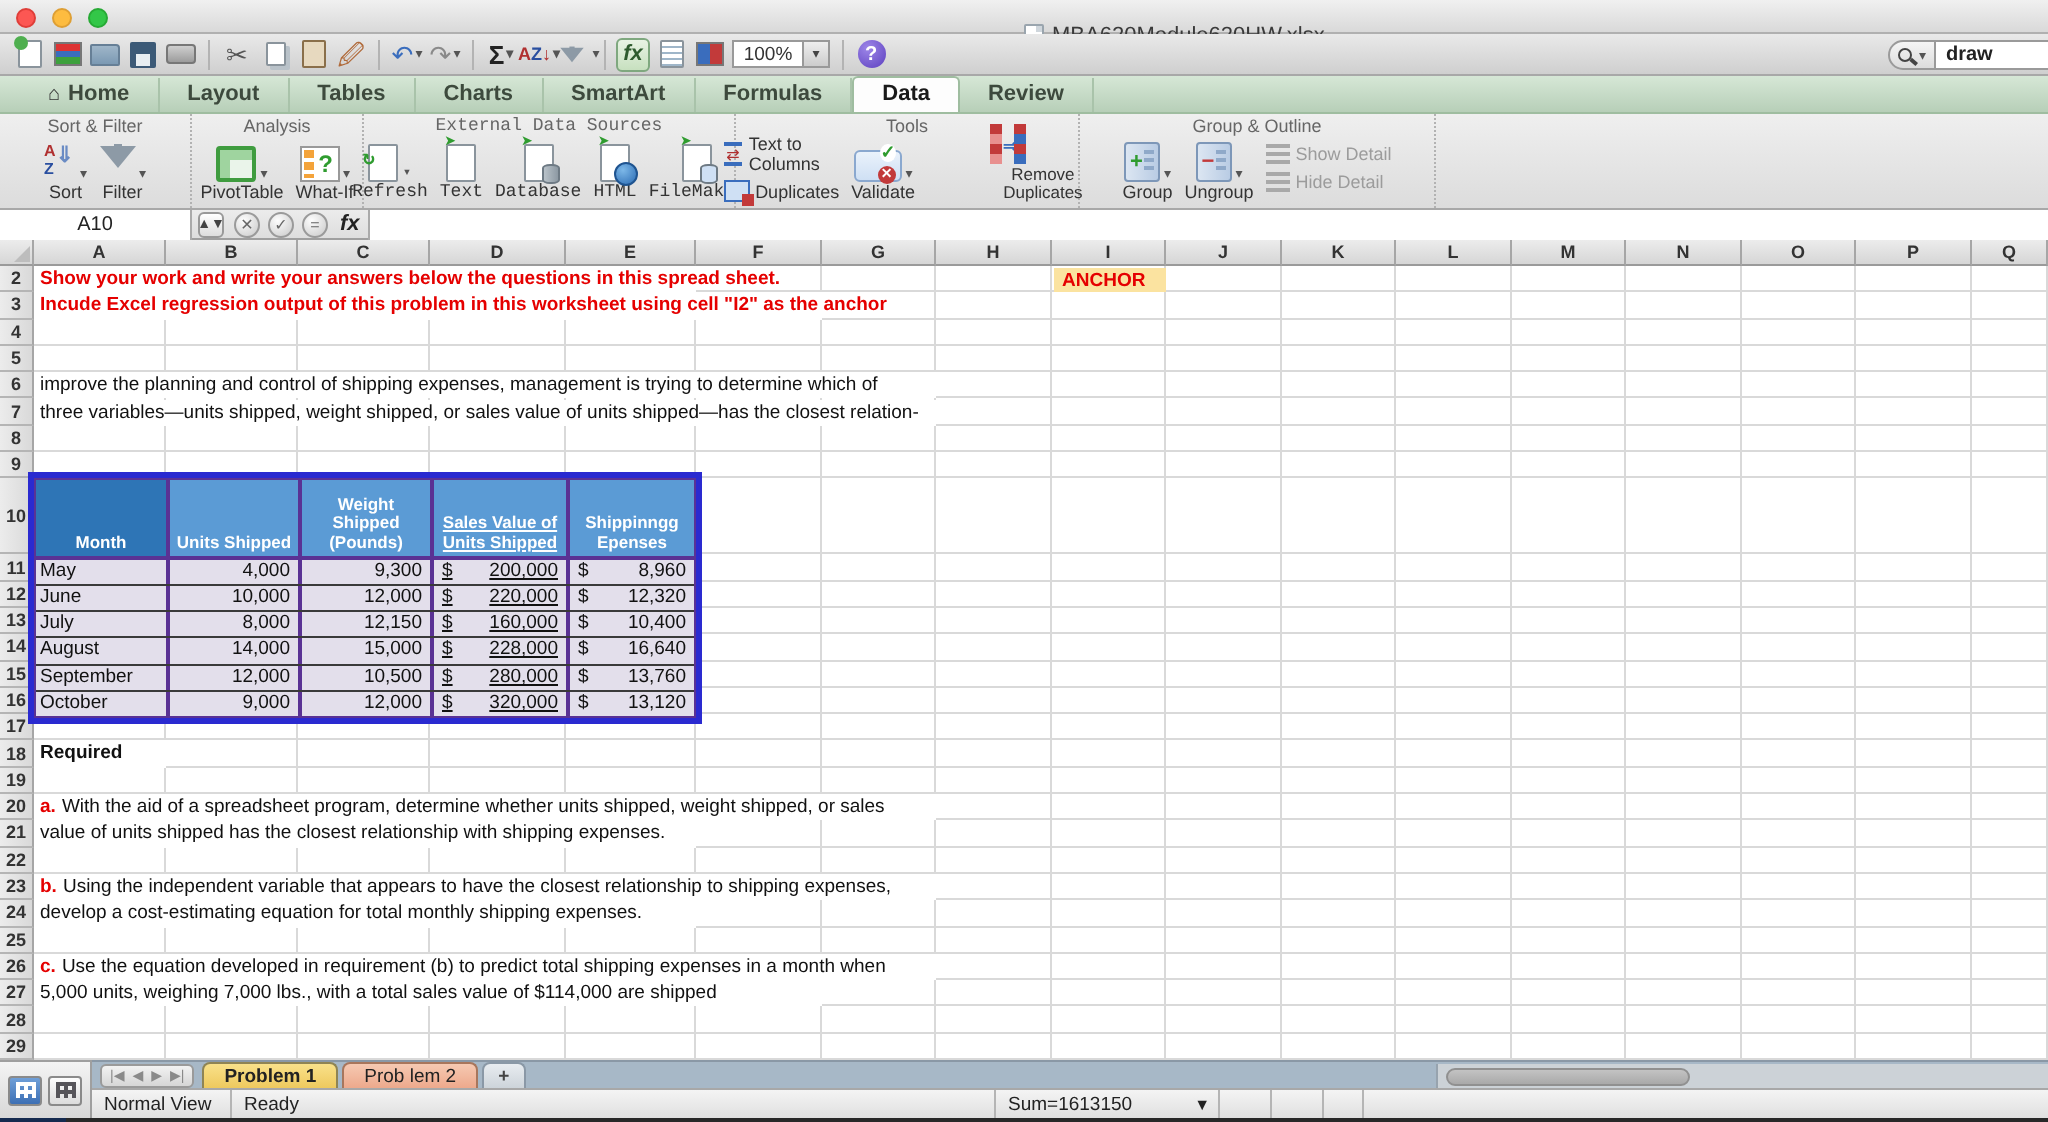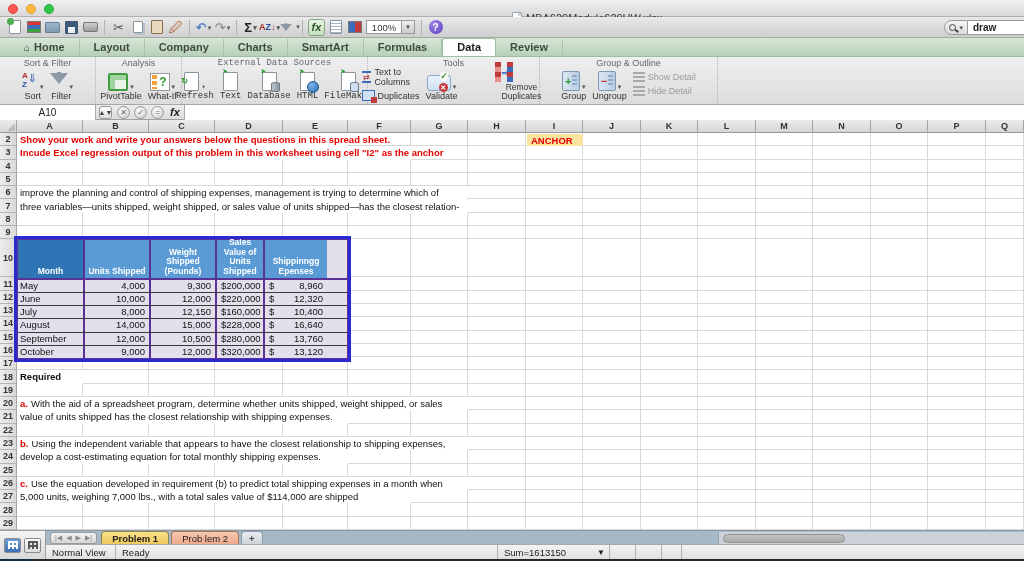--- a/index.html
+++ b/index.html
@@ -172,21 +172,21 @@
 
   
   .xtable { position:absolute; left:17px; top:106.4px; width:331px; border:1px solid #5a3294;
     outline:3px solid #2a2ad0; background:#e3dfeb; z-index:3; }
   .xt-row { display:flex; }
   .xt-head { height:38px; }
   .hc { color:#fff; font-weight:bold; font-size:8.5px; line-height:9.5px; display:flex;
     align-items:flex-end; justify-content:center; text-align:center; padding-bottom:2px; }
   .hc.month { background:#2e75b6; }
   .hc.rest  { background:#5b9bd5; }
-  .colA { width:65px; } .colB { width:66px; } .colC { width:66px; } .colD { width:48px; } .colE { width:64px; }
+  .colA { width:65px; } .colB { width:66px; } .colC { width:66px; } .colD { width:68px;text-decoration:underline; } .colE { width:64px; }
   .vdiv { border-left:2px solid #5a3294; }
   .xt-data { height:13.3px; border-top:1px solid #3a3a3a; font-size:9.5px; color:#111; }
   .xt-data.first { border-top:2px solid #5a3294; }
   .dc { line-height:12px; display:flex; align-items:center; }
   .dc.month { padding-left:2px; }
   .dc.num { justify-content:flex-end; padding-right:4px; }
   .dc.acct { justify-content:space-between; padding:0 4px 0 4px; }
 
   
   .bottom { position:relative; height:29px; width:1024px; }
@@ -300,21 +300,21 @@
     <span class="search-field">draw</span>
   </div>
 </div>
 
 <div class="rtabs">
   <span class="rtab">
       <span class="homeic">⌂</span>
       <span>Home</span>
     </span>
   <span class="rtab">Layout</span>
-  <span class="rtab">Company</span>
+  <span class="rtab">Tables</span>
   <span class="rtab">Charts</span>
   <span class="rtab">SmartArt</span>
   <span class="rtab">Formulas</span>
   <span class="rtab active">Data</span>
   <span class="rtab">Review</span>
 </div>
 
 <div class="rbar">
   <div class="rsec" style="width:96px;">
     <span class="rsec-label">Sort &amp; Filter</span>

